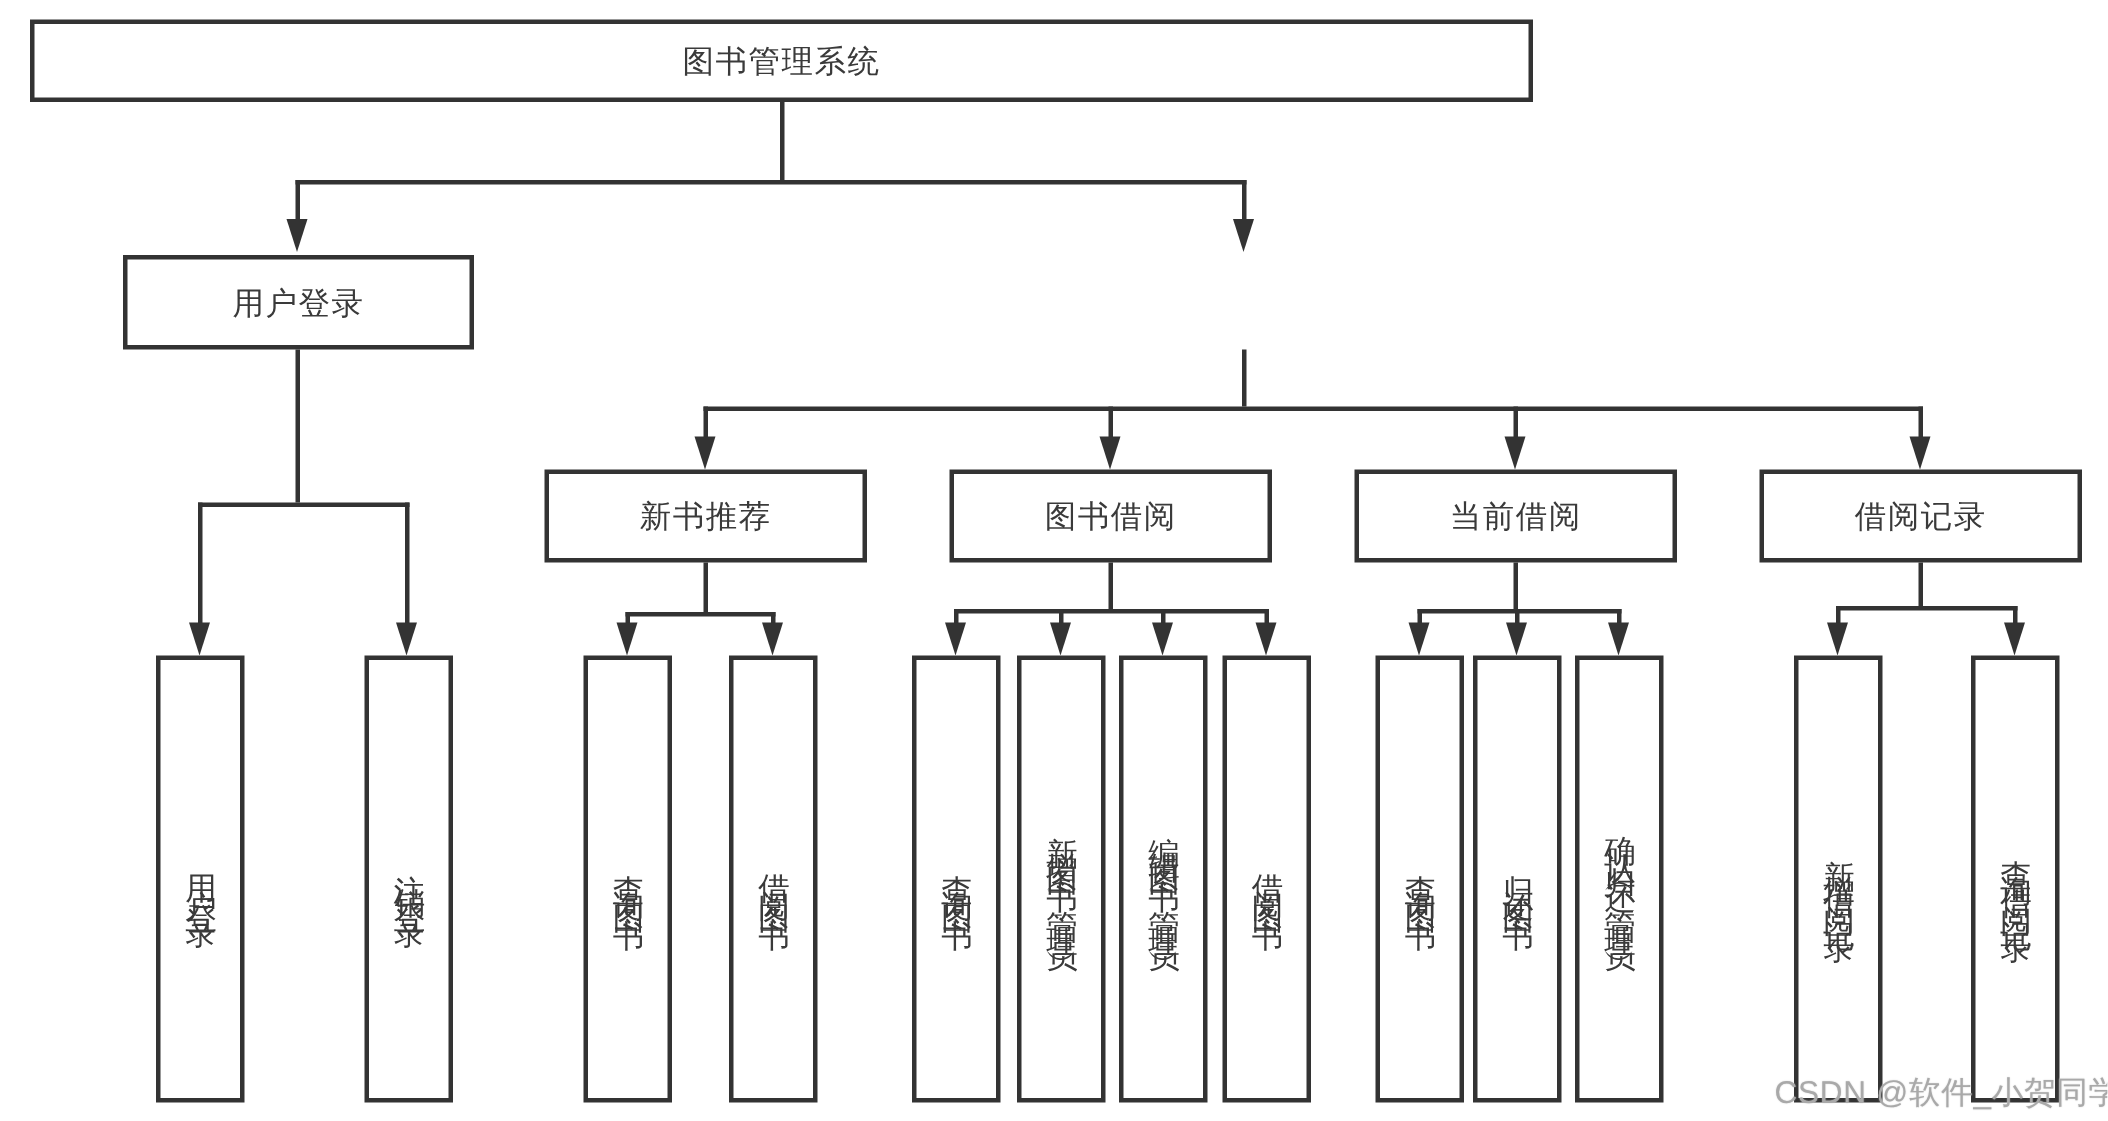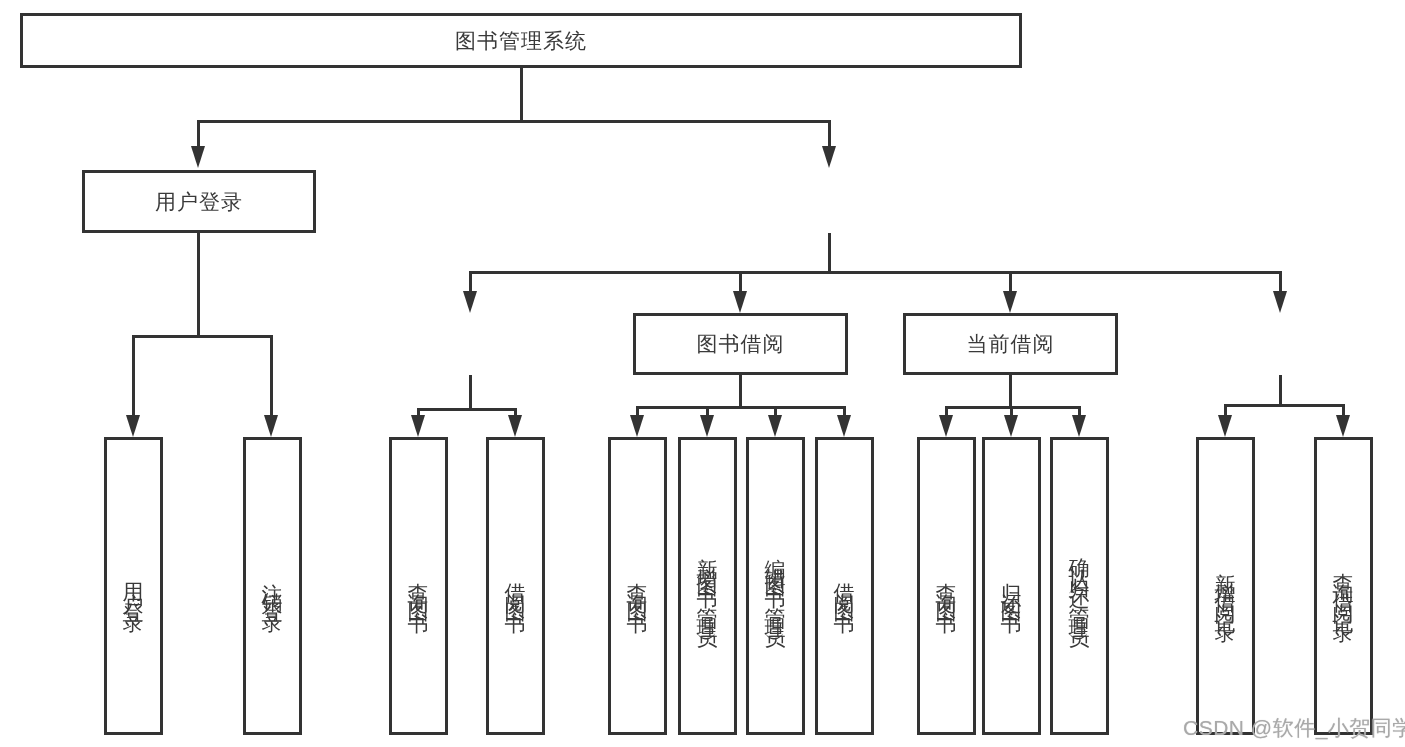--- a/index.html
+++ b/index.html
@@ -65,25 +65,31 @@
   <div class="hl" style="left:469px;top:271px;width:813px;"></div>
   <div class="vl" style="left:469px;top:271px;height:22px;"></div>
   <div class="arr" style="left:463px;top:291px;"></div>
   <div class="vl" style="left:739px;top:271px;height:22px;"></div>
   <div class="arr" style="left:733px;top:291px;"></div>
   <div class="vl" style="left:1009px;top:271px;height:22px;"></div>
   <div class="arr" style="left:1003px;top:291px;"></div>
   <div class="vl" style="left:1279px;top:271px;height:22px;"></div>
   <div class="arr" style="left:1273px;top:291px;"></div>
 
+  <div class="node" style="left:363px;top:313px;width:215px;height:62px;">
+    <span>新书推荐</span>
+  </div>
   <div class="node" style="left:903px;top:313px;width:215px;height:62px;">
     <span>当前借阅</span>
   </div>
   <div class="node" style="left:633px;top:313px;width:215px;height:62px;">
     <span>图书借阅</span>
+  </div>
+  <div class="node" style="left:1173px;top:313px;width:215px;height:62px;">
+    <span>借阅记录</span>
   </div>
 
   <div class="vl" style="left:469px;top:375px;height:33px;"></div>
   <div class="hl" style="left:417px;top:408px;width:100px;"></div>
   <div class="vl" style="left:417px;top:408px;height:9px;"></div>
   <div class="arr" style="left:411px;top:415px;"></div>
   <div class="vl" style="left:514px;top:408px;height:9px;"></div>
   <div class="arr" style="left:508px;top:415px;"></div>
 
   <div class="vl" style="left:739px;top:375px;height:31px;"></div>

